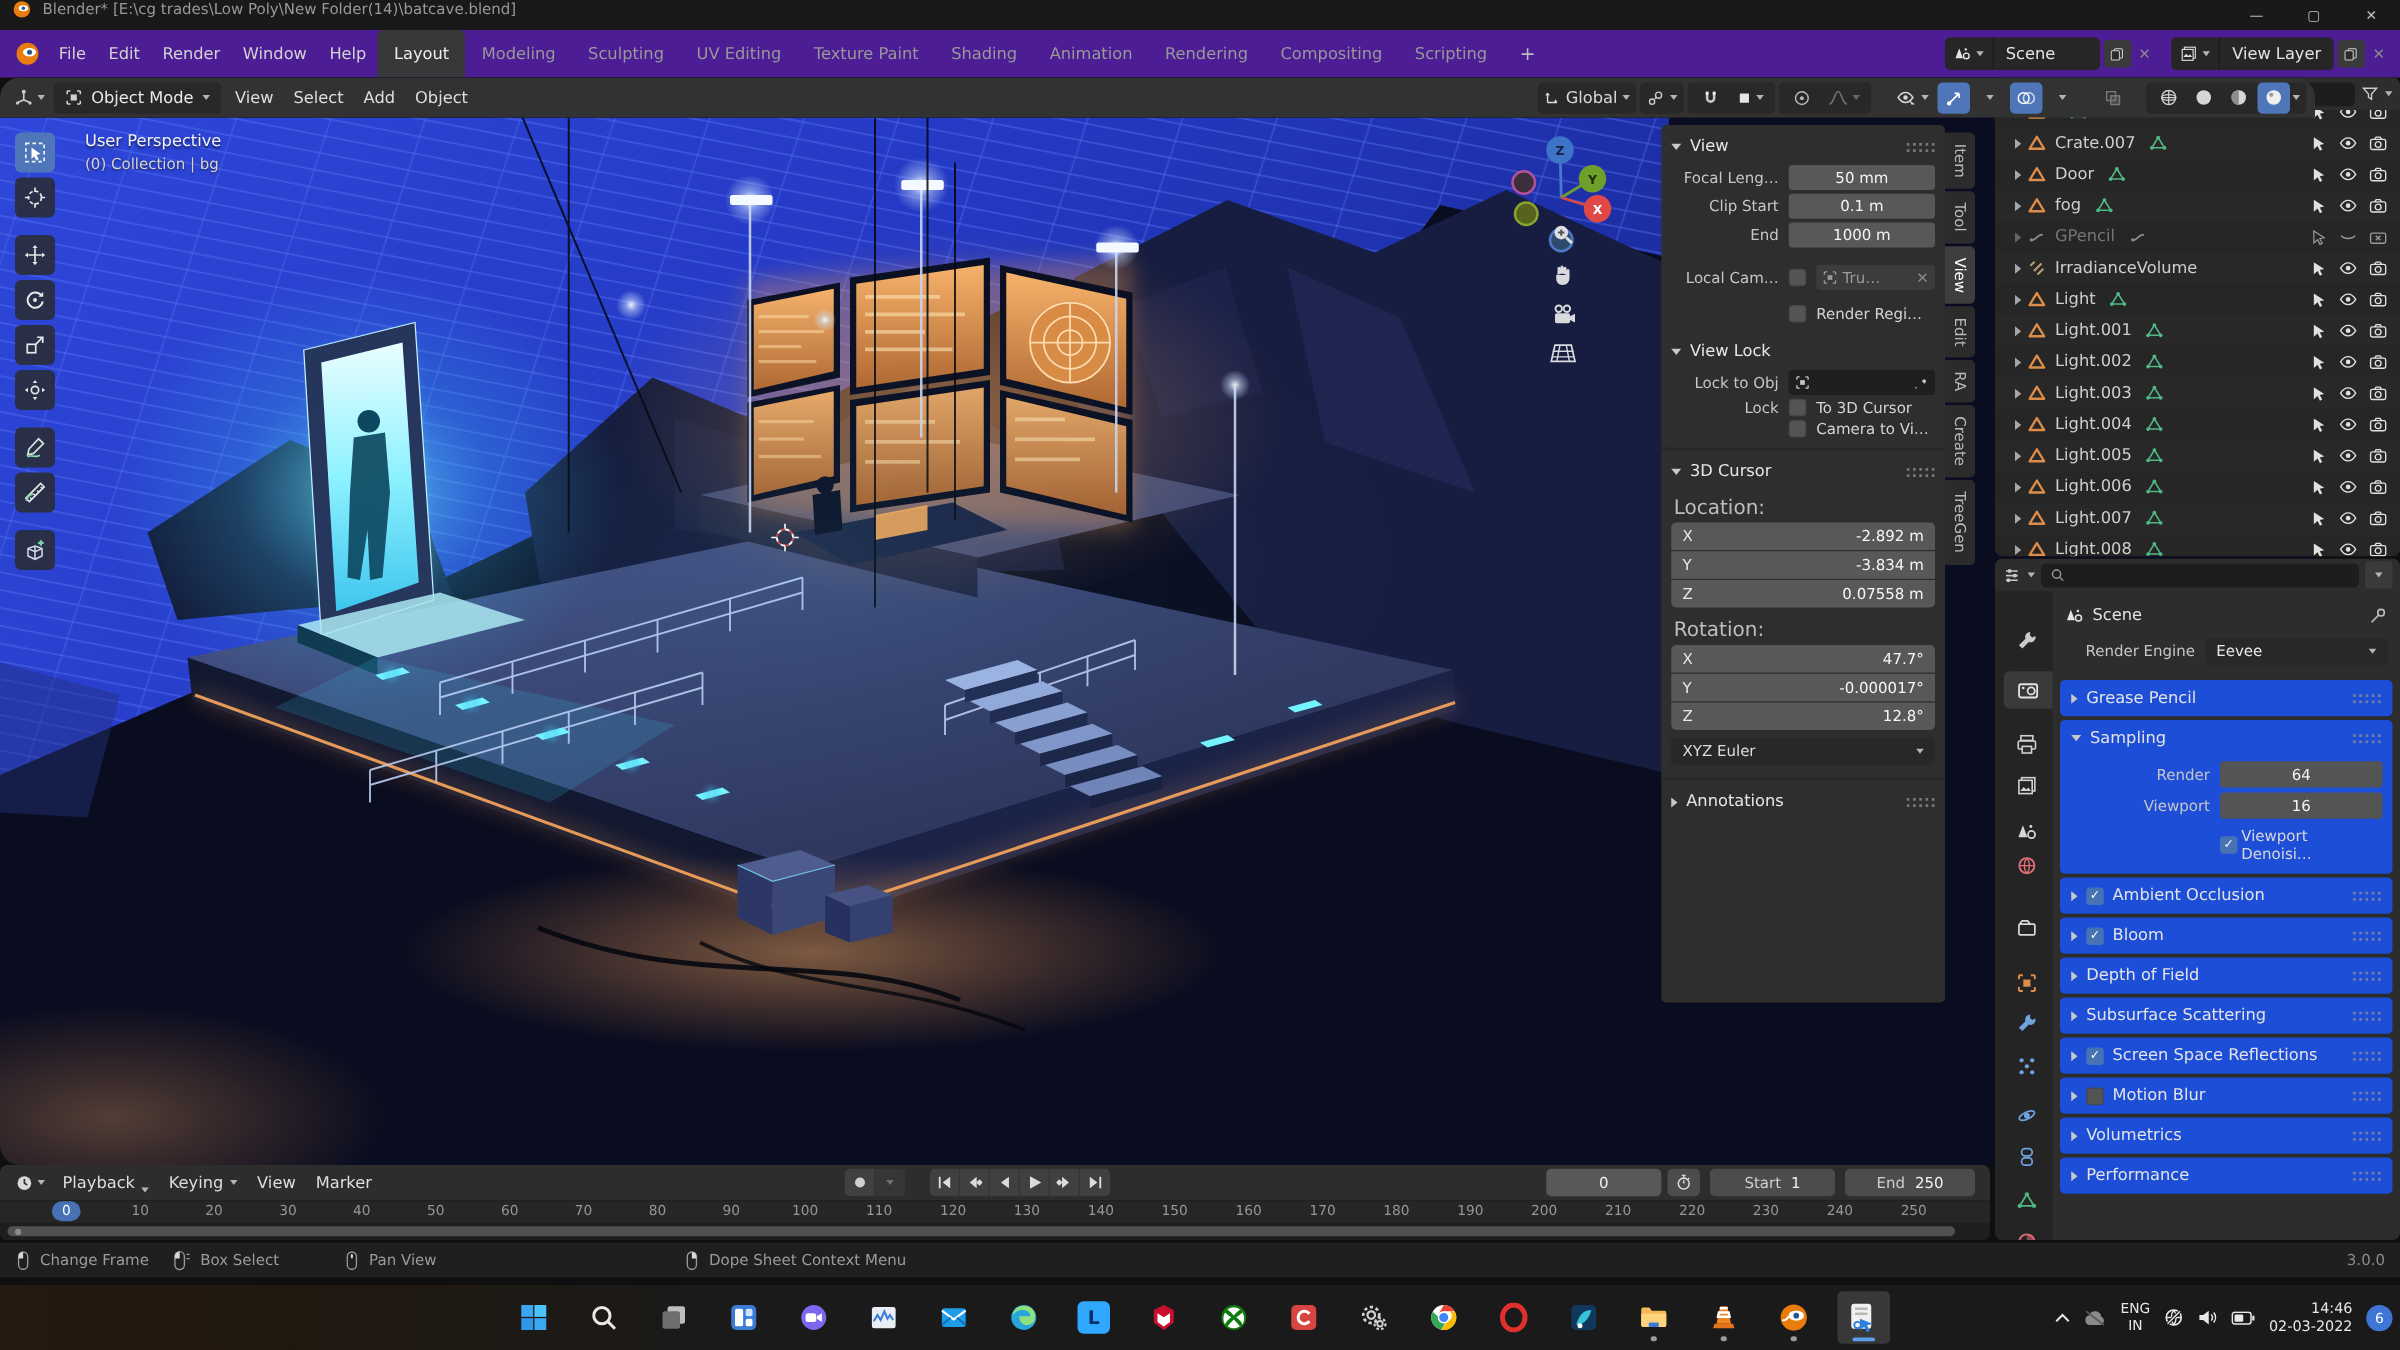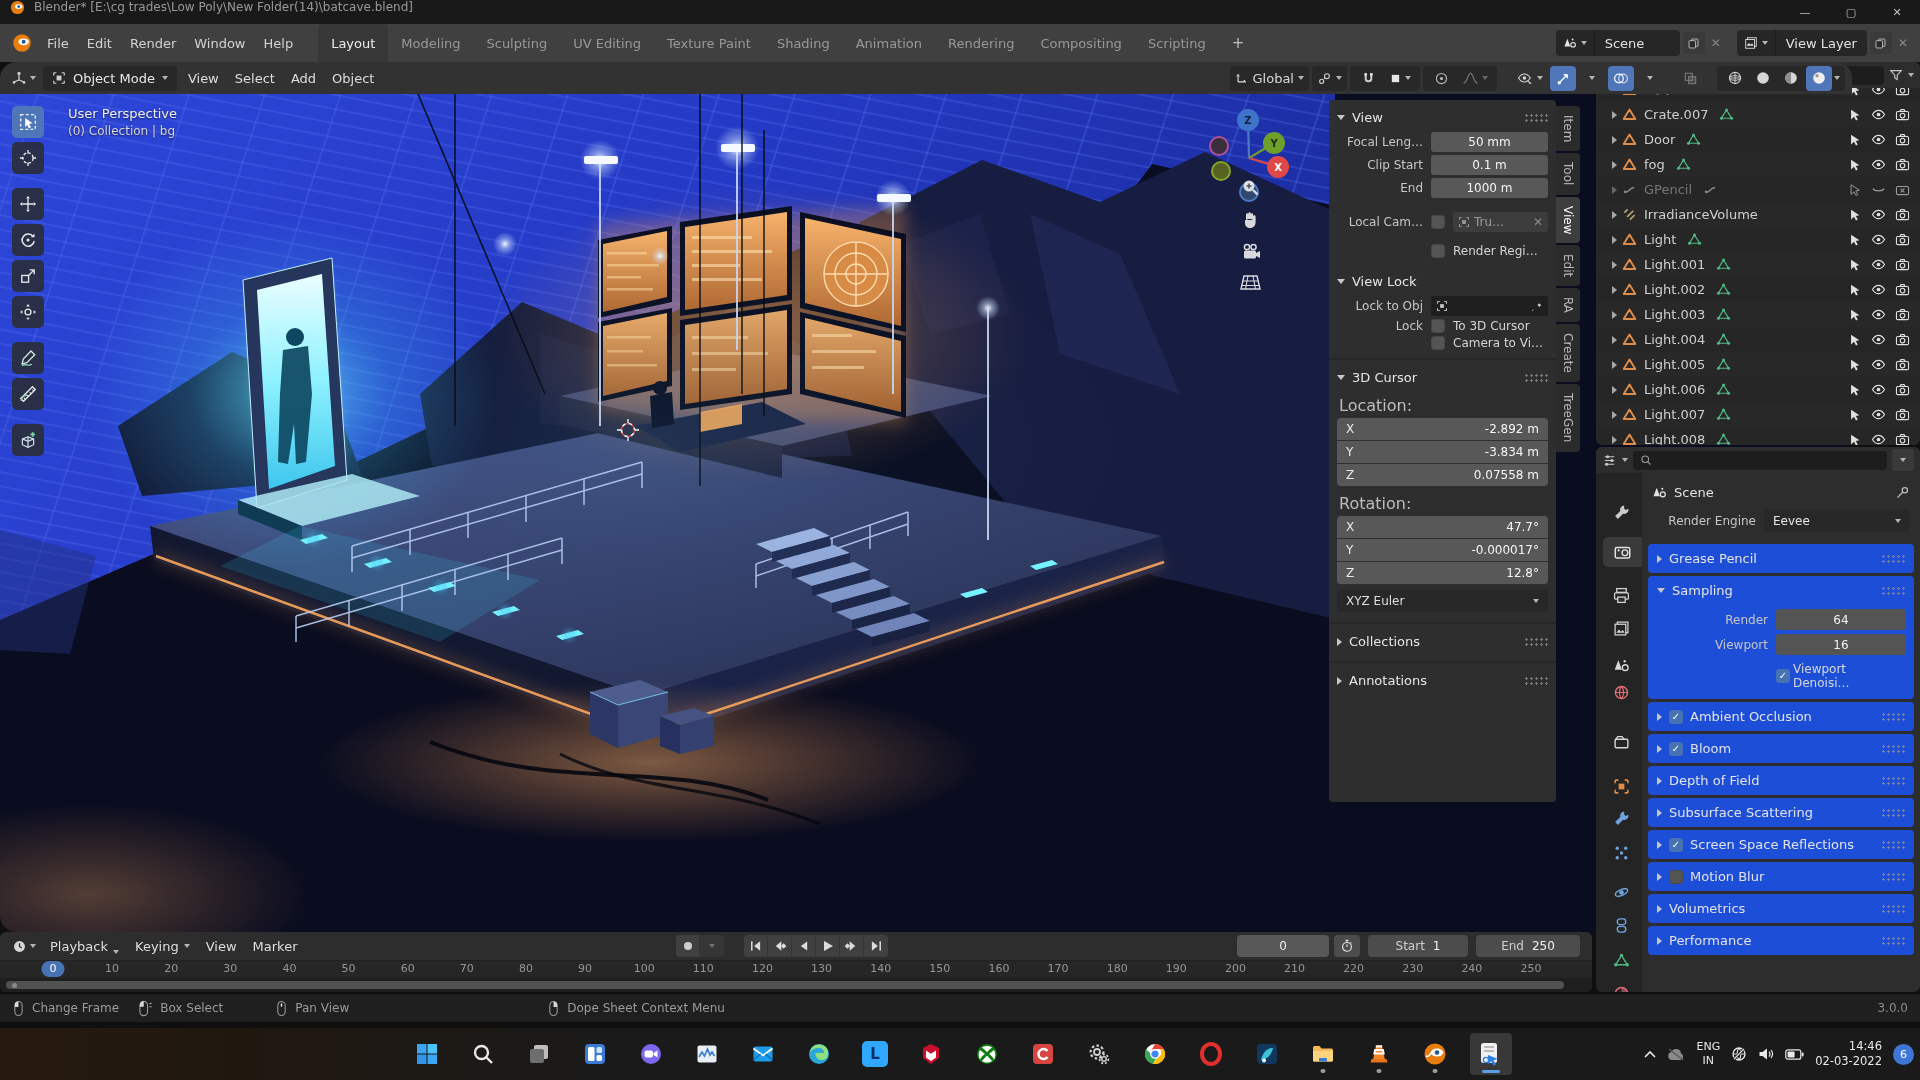--- a/index.html
+++ b/index.html
@@ -12,24 +12,24 @@
   .grip{width:24px;height:9px;margin-left:auto;background-image:radial-gradient(#909090 1px,transparent 1.3px);background-size:5px 5px;opacity:.75;flex:none}
   .chk{width:14px;height:14px;border-radius:3px;background:#545454;display:inline-flex;align-items:center;justify-content:center;flex:none;border:1px solid #474747}
   .chk.on{background:#4772b3;border-color:#4772b3}
   .chk.on::after{content:"✓";color:#fff;font-size:10px;line-height:1}
   
   #titlebar{position:absolute;top:0;left:0;right:0;height:24px;background:#191919;display:flex;gap:9px;padding-left:10px}
   #titlebar .t{color:#989898;font-size:12px}
   .winbtns{margin-left:auto;display:flex;height:100%}
   .wbtn{width:46px;display:flex;align-items:center;justify-content:center;color:#c0c0c0;font-size:11px}
   
-  #topbar{position:absolute;top:24px;left:0;right:0;height:38px;background:#404040;display:flex;align-items:center;padding:0 6px}
+  #topbar{position:absolute;top:24px;left:0;right:0;height:38px;background:#4c1d95;display:flex;align-items:center;padding:0 6px}
   #menus{display:flex;align-items:center}
   .menu{padding:5px 9px;color:#d2d2d2;font-size:13px;border-radius:4px}
-  #workspaces{display:flex;align-items:stretch;height:100%;margin-left:16px}
+  #workspaces{display:flex;align-items:stretch;height:100%;}
   .ws{display:flex;align-items:center;padding:0 13px;color:#989898;font-size:13px}
   .ws.active{background:#383838;color:#ececec;border-radius:5px 5px 0 0}
   .ws.add{color:#bdbdbd;font-size:15px}
   .idsel{display:flex;align-items:center;background:#262626;border-radius:4px;height:26px;margin-left:10px}
   .idsel .seg{display:flex;align-items:center;gap:4px;padding:0 7px;height:100%}
   .idsel .lbl{color:#e2e2e2;font-size:13px;padding:0 10px;border-left:1px solid #1a1a1a;height:100%;display:flex;align-items:center;min-width:86px}
   .sq{width:22px;height:22px;border-radius:3px;background:#3a3a3a;display:flex;align-items:center;justify-content:center;margin-left:3px}
   .xico{color:#8a8a8a;font-size:12px;padding:0 6px}
   
   #viewport{position:absolute;top:62px;left:0;width:1852px;height:870px;background:#0a0d20;border-radius:16px;overflow:hidden}
@@ -791,27 +791,20 @@
             <span>Z</span>
             <span class="v">12.8°</span>
           </div>
       </div>
       <div class="ndrop">
         <span>XYZ Euler</span>
           <span class="car"></span>
       </div>
     </div>
 
-    <div class="nsec">
-      <div class="nphead">
-        <span class="tri-r"></span>
-        <span>Collections</span>
-        <span class="grip"></span>
-      </div>
-    </div>
     <div class="nsec" style="border-bottom:none">
       <div class="nphead">
         <span class="tri-r"></span>
         <span>Annotations</span>
         <span class="grip"></span>
       </div>
     </div>
   </div>
   <div id="ntabs">
       <div class="ntab">Item</div>

